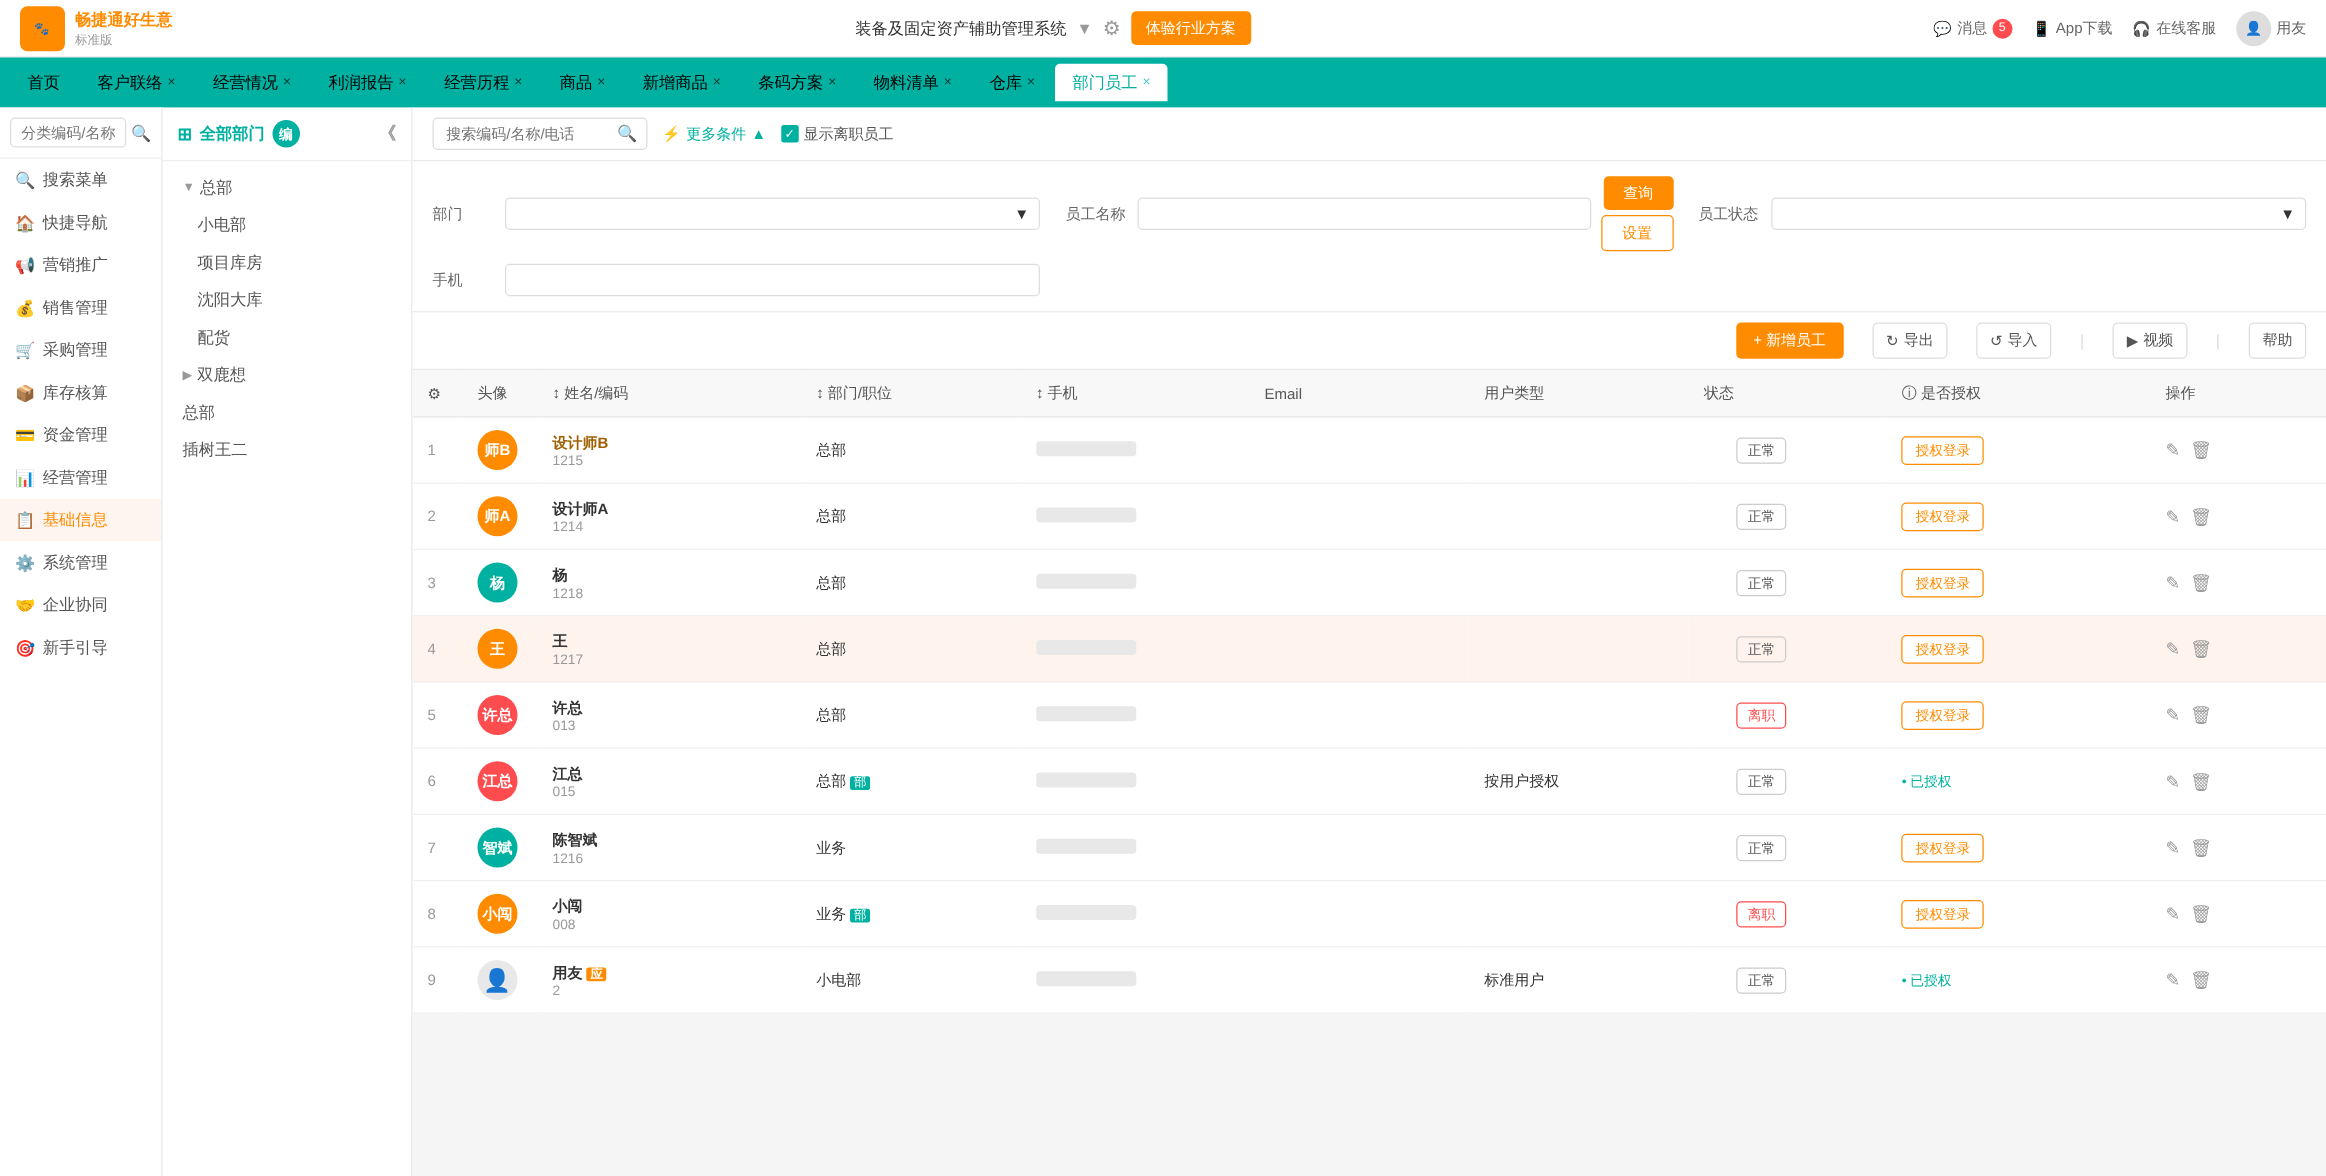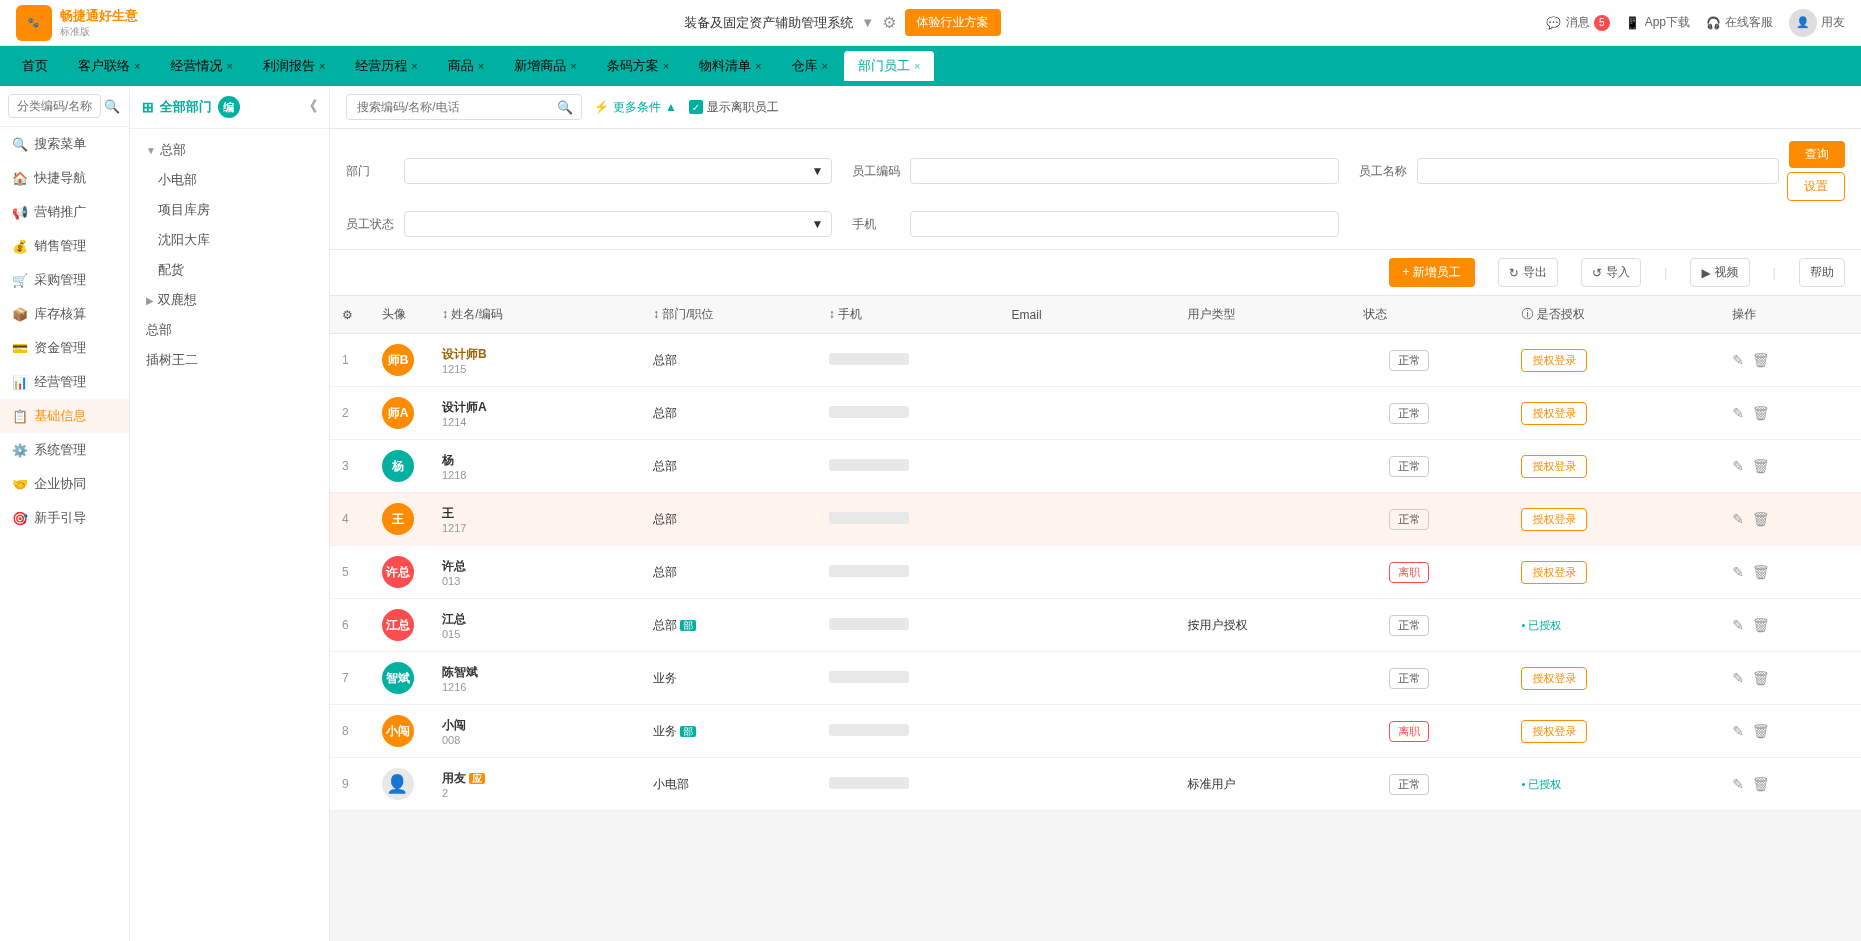--- a/index.html
+++ b/index.html
@@ -107,21 +107,21 @@
     
     .search-bar {
       background: #fff;
       padding: 8px 16px;
       display: flex;
       align-items: center;
       gap: 12px;
       border-bottom: 1px solid #e8e8e8;
     }
     .search-input-wrap { position: relative; }
-    .search-input-wrap input { border: 1px solid #ddd; border-radius: 4px; padding: 5px 30px 5px 10px; font-size: 12px; width: 236px; }
+    .search-input-wrap input { border: 1px solid #ddd; border-radius: 4px; padding: 5px 30px 5px 10px; font-size: 12px; width: 172px; }
     .search-input-wrap .search-icon { position: absolute; right: 8px; top: 50%; transform: translateY(-50%); color: #999; cursor: pointer; }
     .filter-btn { color: #00b0a0; cursor: pointer; display: flex; align-items: center; gap: 4px; font-size: 12px; }
     .show-dismissed-check { display: flex; align-items: center; gap: 4px; font-size: 12px; color: #555; cursor: pointer; }
     .check-box-on { width: 14px; height: 14px; background: #00b0a0; border-radius: 2px; display: flex; align-items: center; justify-content: center; color: #fff; font-size: 10px; }
 
     
     .filter-form {
       background: #fff;
       padding: 12px 16px;
       border-bottom: 1px solid #e8e8e8;
@@ -356,24 +356,20 @@
         </div>
       </div>
 
       <div class="filter-form">
         <div class="form-row">
           <span class="form-label">部门</span>
           <div class="form-select">
             <span></span>
             <span>▼</span>
           </div>
-        </div>
-        <div class="form-row">
-          <span class="form-label">员工编码</span>
-          <input class="form-input" type="text" style="">
         </div>
         <div class="form-row">
           <span class="form-label">员工名称</span>
           <input class="form-input" type="text" style="">
           <div class="filter-actions">
             <button class="btn-query">查询</button>
             <button class="btn-set">设置</button>
           </div>
         </div>
         <div class="form-row">

